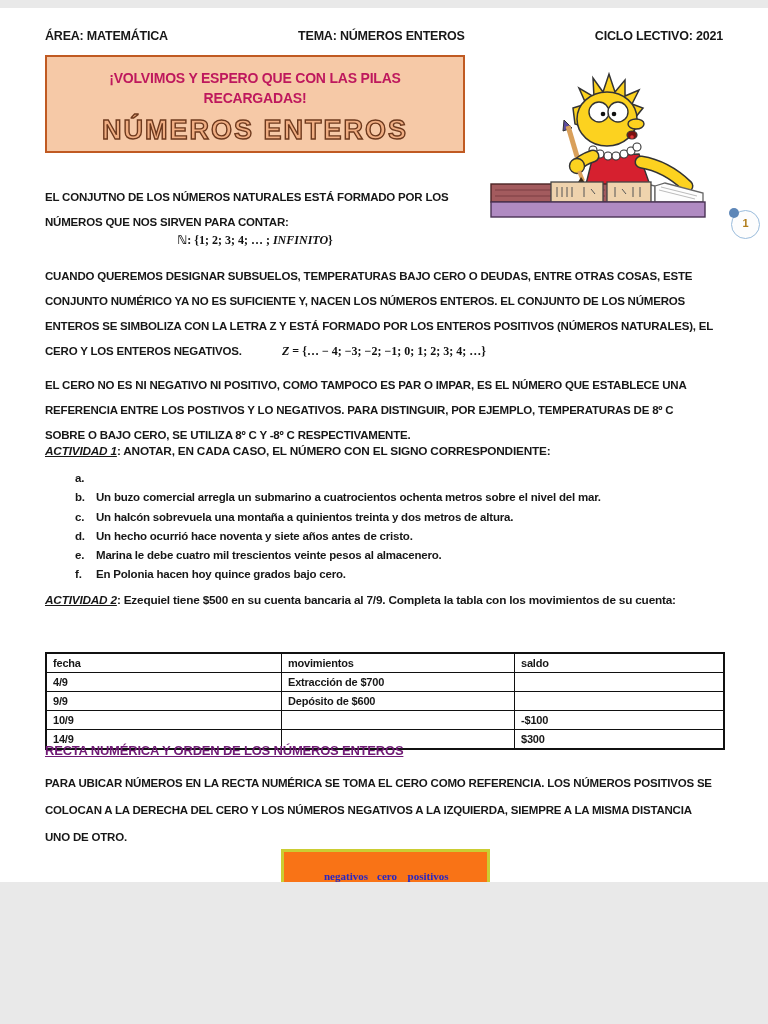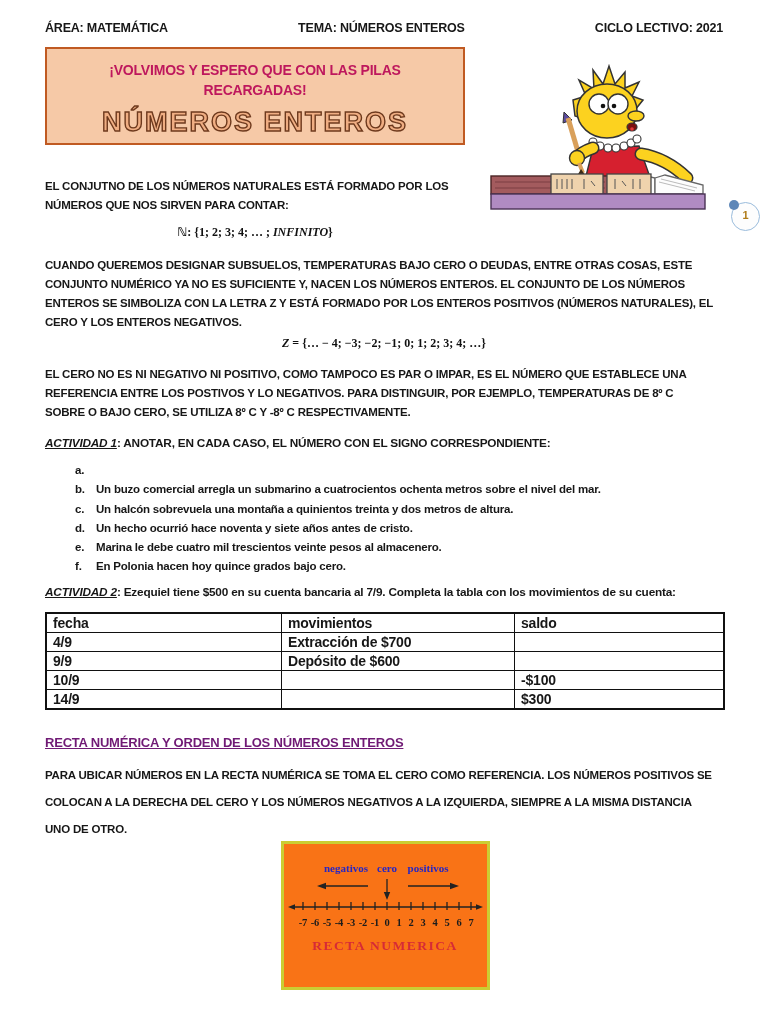--- a/index.html
+++ b/index.html
@@ -1,19 +1,19 @@
 <!DOCTYPE html>
 <html><head>
 <meta charset="utf-8">
 <style>
   html,body{margin:0;padding:0;background:#e9e9e9;}
   .page{
-    position:relative;width:768px;height:1024px;background:#ffffff;
+    position:relative;width:768px;height:874px;background:#ffffff;
     font-family:"Liberation Sans",sans-serif;color:#171717;overflow:hidden;
-    margin:0 auto;
+    margin:8px auto;
   }
   
   .hdr{position:absolute;top:21px;left:45px;width:678px;display:flex;justify-content:space-between;
        font-size:12.5px;font-weight:bold;letter-spacing:-0.2px;}
   
   .banner{position:absolute;top:47px;left:45px;width:416px;height:94px;
           background:#F6C9A7;border:2px solid #C05A22;text-align:center;}
   .banner-line{width:345px;margin:11px auto 0;color:#be185d;font-size:14px;font-weight:bold;
                line-height:20px;letter-spacing:-0.2px;}
   .banner-title{margin-top:7px;font-size:27px;font-weight:bold;letter-spacing:2px;
@@ -21,42 +21,42 @@
   
   .lisa{position:absolute;left:489px;top:54px;}
   
   .badge{position:absolute;left:731px;top:202px;width:27px;height:27px;border:1.6px solid #9ABCDC;
          border-radius:50%;background:#fdfdfd;}
   .badge-num{position:absolute;left:0;top:6px;width:27px;text-align:center;
              font-size:11px;font-weight:bold;color:#B07C1A;}
   .badge-dot{position:absolute;left:-3px;top:-3px;width:10px;height:10px;border-radius:50%;
              background:#5E87B8;}
   
-  .para{position:absolute;margin:0;font-size:11.5px;font-weight:bold;line-height:19px;
+  .para{position:absolute;margin:0;font-size:11.5px;font-weight:bold;line-height:25px;
         letter-spacing:-0.2px;}
   .p1{top:177px;left:45px;width:415px;}
   .p2{top:256px;left:45px;width:668px;}
   .p3{top:365px;left:45px;width:668px;}
   .p4{top:762px;left:45px;width:672px;line-height:27px;}
   .formula{position:absolute;margin:0;text-align:center;
            font-family:"Liberation Serif","DejaVu Serif","DejaVu Sans",serif;
            font-size:12px;font-weight:bold;color:#111;}
   .f-n{top:225px;left:45px;width:420px;}
   .f-z{top:336px;left:45px;width:678px;}
   .f-it{font-style:italic;}
   .act{position:absolute;margin:0;font-size:11.8px;font-weight:bold;letter-spacing:-0.2px;}
   .act1{top:436px;left:45px;}
   .act2{top:585px;left:45px;}
   .act-label{font-style:italic;text-decoration:underline;}
   .list{position:absolute;top:461px;left:75px;}
   .li{display:flex;line-height:19.3px;font-size:11.5px;font-weight:bold;letter-spacing:-0.2px;}
   .li-m{width:21px;flex:none;}
   
-  table.acct{position:absolute;top:612px;left:45px;width:680px;border-collapse:collapse;
-             table-layout:fixed;font-size:14px;font-weight:bold;letter-spacing:-0.2px;}
+  table.acct{position:absolute;top:644px;left:45px;width:680px;border-collapse:collapse;
+             table-layout:fixed;font-size:11px;font-weight:bold;letter-spacing:-0.2px;}
   table.acct td{border:1px solid #111;height:18px;padding:0 0 0 6px;vertical-align:middle;}
   table.acct{border:2px solid #111;}
   .c1{width:228px;}.c2{width:226px;}
   
   .sec2-h{position:absolute;top:735px;left:45px;margin:0;font-size:13px;font-weight:bold;
           color:#701a75;letter-spacing:-0.2px;text-decoration:underline;}
   
   .figure{position:absolute;top:841px;left:281px;width:203px;height:143px;
           background:#f97316;border:3px solid #CBCD33;}
   .fig-svg text{font-family:"Liberation Serif","DejaVu Serif",serif;font-weight:bold;}

